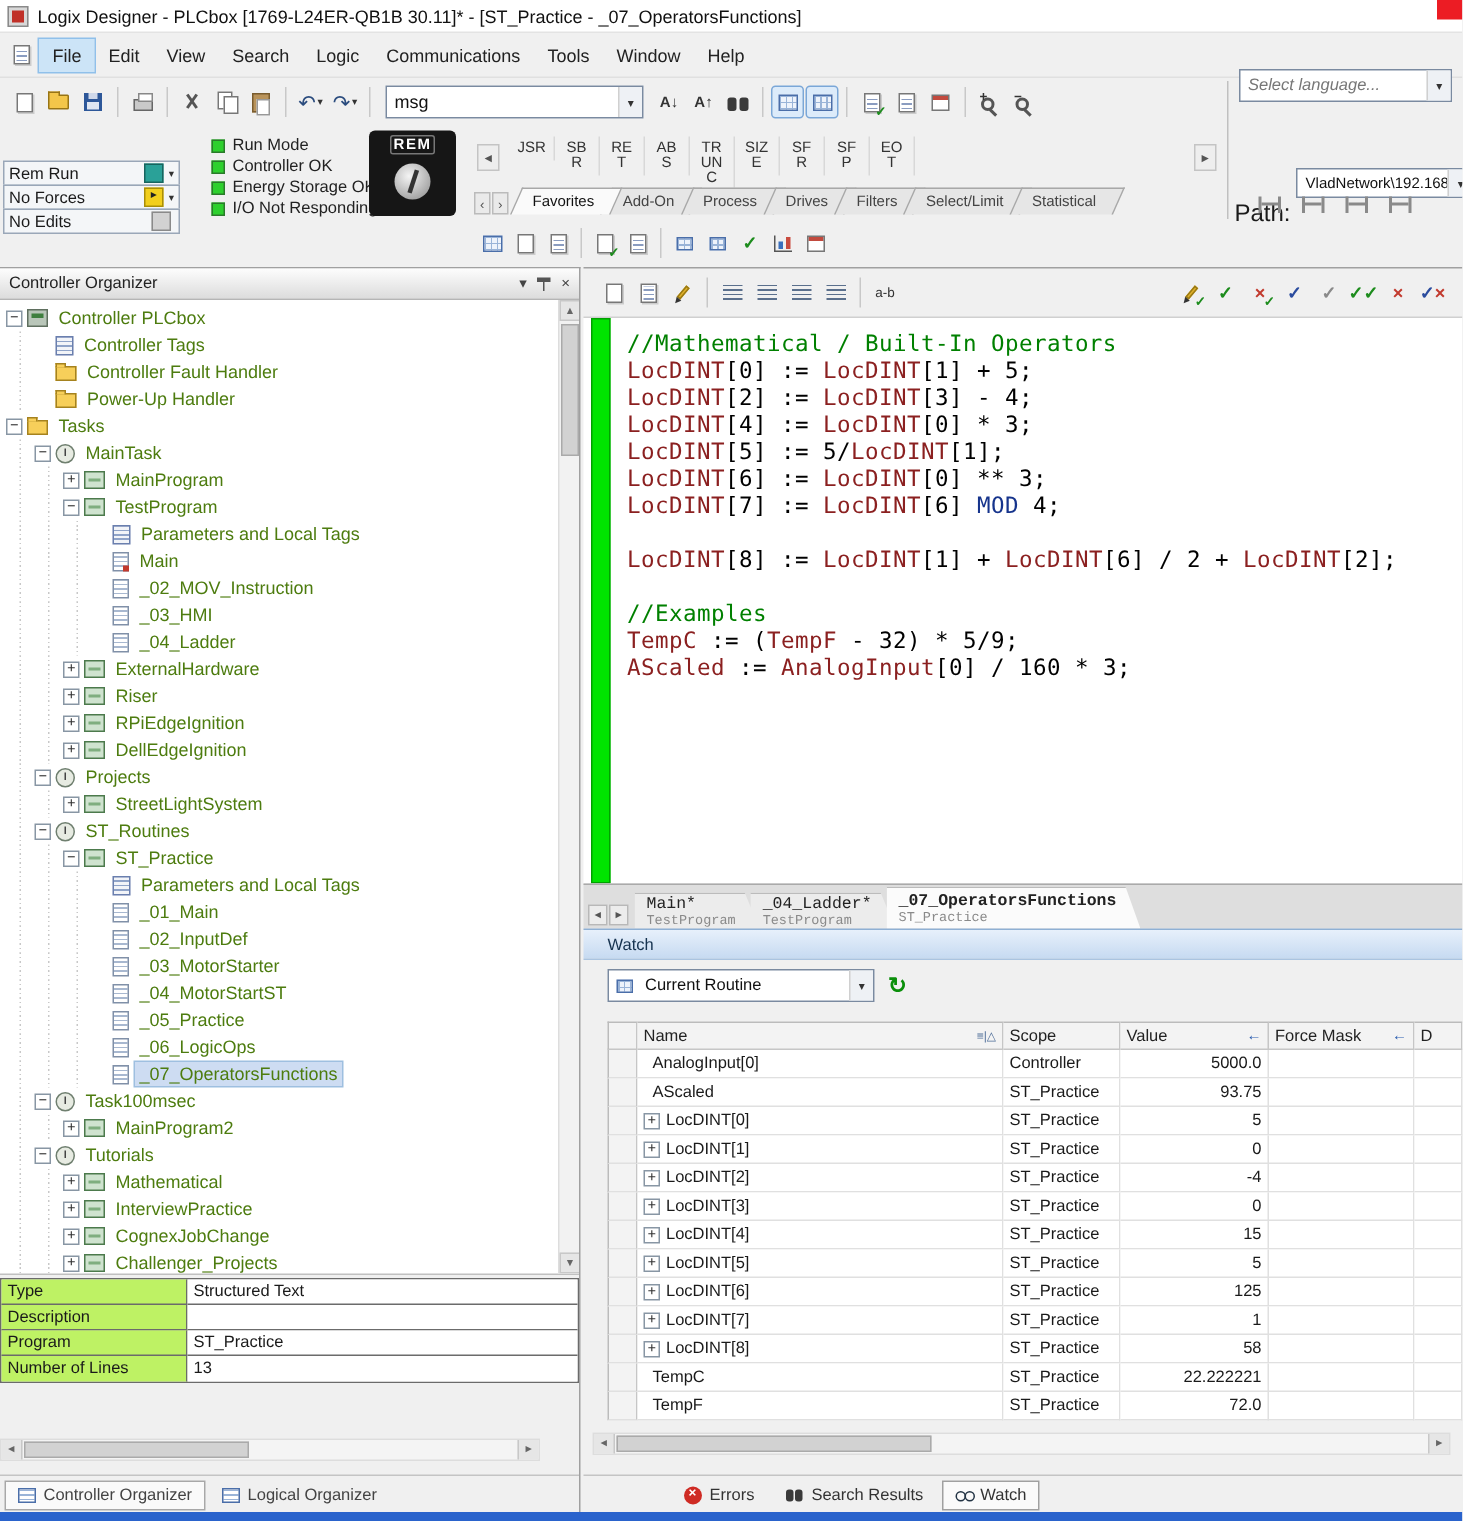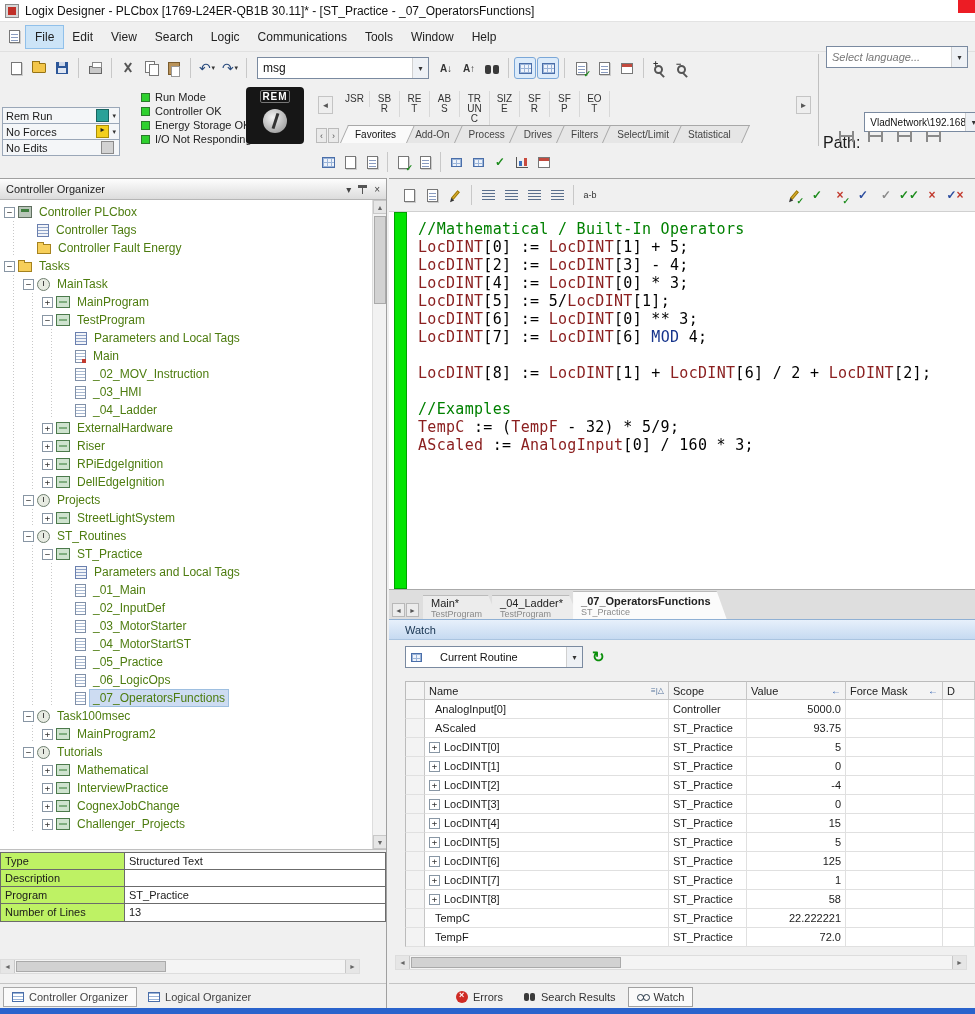--- a/index.html
+++ b/index.html
@@ -177,30 +177,30 @@
   .gutter { position:absolute; left:5px; top:0; width:13px; height:100%; background:var(--gutter-green,#00e400); border:1px solid #00a000; }
   .code { position:absolute; left:29px; top:8px; font-family:"DejaVu Sans Mono",monospace; font-size:15px; line-height:18px; letter-spacing:.3px; white-space:pre; color:#000; }
   .tok-comment { color:var(--comment-green,#008000); }
   .tok-tag { color:var(--tag-red,#8b2020); }
   .tok-kw { color:var(--keyword-blue,#16348c);text-align:right; }
 
   .ed-tabbar { position:absolute; left:0; top:410px; width:586px; height:30px; background:#dedede; border-top:1px solid #aaa; display:flex; align-items:flex-end; padding-left:3px; }
   .ed-nav { width:13px; height:14px; margin:0 1px 2px 0; display:flex; align-items:center; justify-content:center; font-size:7px; color:#555; background:#ececec; border:1px solid #b8b8b8; }
   .ed-tabs { display:flex; align-items:flex-end; margin-left:3px; }
   .ed-tab { position:relative; margin-right:-6px; height:24px; padding:1px 16px 1px 8px; background:#ececec; border-top:1px solid #bbb;
-            clip-path:polygon(0 0, calc(100% - 10px) 0, 100% 100%, 0 100%); }
+            clip-path:polygon(0 0, calc(100% - 10px) 0, 100% 100%, 0 100%);font-family:Liberation Mono, monospace; }
   .ed-tab .t1 { display:block; font-size:11px; line-height:12px; color:#222; white-space:nowrap; }
   .ed-tab .t2 { display:block; font-size:9px; line-height:10px; color:#8a8a8a; white-space:nowrap; }
   .ed-tab.active { height:28px; background:#fbfbfb; z-index:2; padding-top:3px; }
   .ed-tab.active .t1 { font-weight:bold; }
 
   .watch { position:absolute; left:0; top:440px; width:586px; height:364px; }
   .watch-header { height:21px; background:linear-gradient(var(--watch-header-from,#e7f0fb),var(--watch-header-to,#c6daf1)); border-top:1px solid #8fb0d4; border-bottom:1px solid #aac4e0; display:flex; align-items:center; padding-left:16px; font-size:11px; color:#15324f; }
   .watch-toolbar { height:34px; display:flex; align-items:center; gap:9px; padding-left:16px; background:#f0f0f0; }
-  .scope-combo { width:178px; height:22px; gap:18px; }
+  .scope-combo { width:178px; height:22px; gap:8px; }
   .scope-combo .combo-text { font-size:11px; }
   .refresh { font-size:15px; font-weight:bold; color:#0b8f0b; }
 
   .watch-table { position:absolute; left:16px; top:62px; right:0; font-size:11px; }
   .w-header,.w-row { display:grid; grid-template-columns:20px 244px 78px 99px 97px 1fr; height:19px; }
   .w-cell { border-right:1px solid #c6c6c6; border-bottom:1px solid #c6c6c6; display:flex; align-items:center; padding:0 4px; overflow:hidden; white-space:nowrap; }
   .w-header .w-cell { background:#f3f3f3; border-top:1px solid #bbb; color:#222; }
   .w-header .w-cell:first-child,.w-row .w-cell:first-child { border-left:1px solid #bbb; }
   .hdr-ic { margin-left:auto; font-size:8px; color:#55739c; }
   .hdr-ic.blue { color:#2a5db0; font-size:10px; }
@@ -494,21 +494,27 @@
           <div class="tree-row">
             <span class="tree-indent"></span>
             <span class="expander-sp"></span>
             <span class="ticon ti-tags"></span>
             <span class="tree-label">Controller Tags</span>
           </div>
           <div class="tree-row">
             <span class="tree-indent"></span>
             <span class="expander-sp"></span>
             <span class="ticon ti-folder"></span>
-            <span class="tree-label">Controller Fault Energy</span>
+            <span class="tree-label">Controller Fault Handler</span>
+          </div>
+          <div class="tree-row">
+            <span class="tree-indent"></span>
+            <span class="expander-sp"></span>
+            <span class="ticon ti-folder"></span>
+            <span class="tree-label">Power-Up Handler</span>
           </div>
           <div class="tree-row">
             <span class="expander">−</span>
             <span class="ticon ti-folder"></span>
             <span class="tree-label">Tasks</span>
           </div>
           <div class="tree-row">
             <span class="tree-indent"></span>
             <span class="expander">−</span>
             <span class="ticon ti-task"></span>

